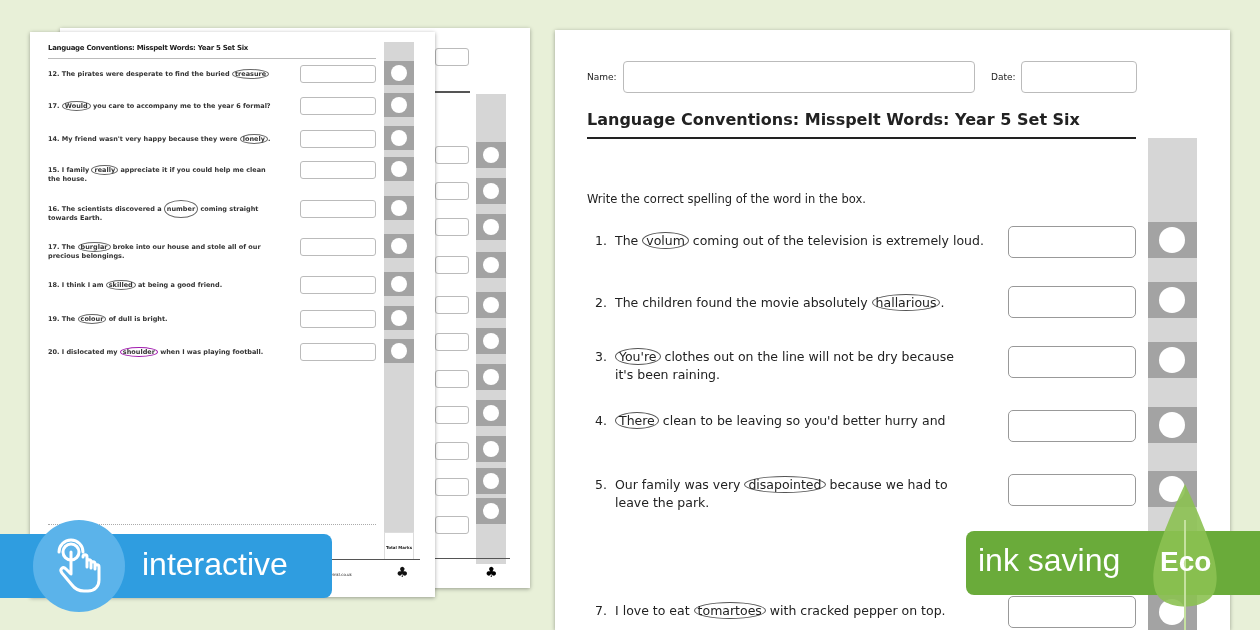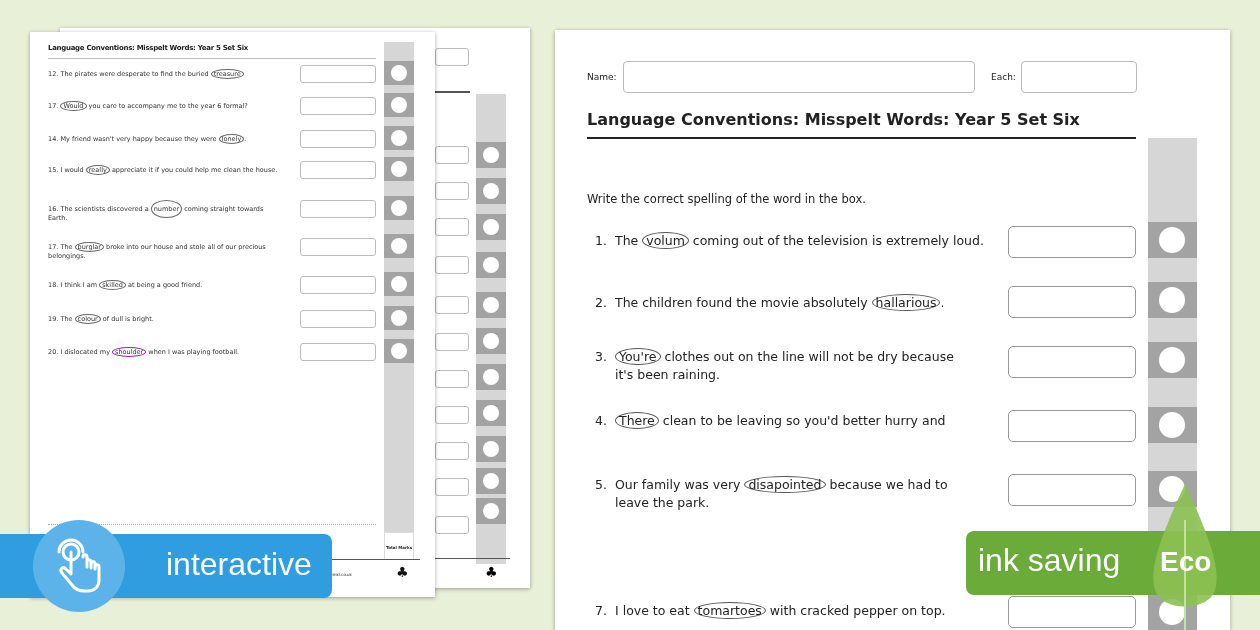--- a/index.html
+++ b/index.html
@@ -18,21 +18,21 @@
   #sheet-mid .mid-rule { position: absolute; left: 370px; top: 63px; width: 40px; height: 2px; background: #555; }
   #sheet-mid .mid-footer { position: absolute; left: 370px; top: 530px; width: 80px; height: 1px; background: #555; }
   #sheet-mid .mid-logo { position: absolute; left: 425px; top: 536px; font-size: 14px; }
 
   
   #sheet-left { left: 30px; top: 32px; width: 405px; height: 565px; }
   #sheet-left .lhdr { position: absolute; left: 18px; top: 12px; font-size: 7px; font-weight: bold; color: #222; letter-spacing: -0.3px; }
   #sheet-left .lrule { position: absolute; left: 18px; top: 26px; width: 328px; height: 1px; background: #bbb; }
   #sheet-left .lcol { position: absolute; left: 354px; top: 10px; width: 30px; height: 490px; background: #d6d6d6; }
   #sheet-left .lrow { position: absolute; left: 18px; width: 366px; }
-  #sheet-left .lrow .ltext { position: absolute; left: 0; top: 0; width: 230px; font-size: 6.5px; line-height: 9px; font-weight: normal; color: #333; }
+  #sheet-left .lrow .ltext { position: absolute; left: 0; top: 0; width: 230px; font-size: 6.5px; line-height: 9px; font-weight: bold; color: #333; }
   #sheet-left .lrow .lbox { position: absolute; left: 252px; top: -5px; width: 76px; height: 18px; border: 1px solid #bbb; border-radius: 3px; }
   #sheet-left .lrow .lmark { position: absolute; left: 336px; top: -9px; width: 30px; height: 24px; background: #a3a3a3; }
   #sheet-left .lrow .lmark .dot { position: absolute; left: 7px; top: 4px; width: 16px; height: 16px; border-radius: 50%; background: #fff; }
   #sheet-left .ldots { position: absolute; left: 18px; top: 492px; width: 328px; border-top: 1px dotted #aaa; }
   #sheet-left .lwhite { position: absolute; left: 354px; top: 500px; width: 30px; height: 28px; background: #fff; border: 1px solid #ddd; }
   #sheet-left .lmini { position: absolute; left: 356px; top: 513px; font-size: 4px; color: #222; font-weight: bold; }
   #sheet-left .lfoot { position: absolute; left: 290px; top: 527px; width: 100px; height: 1px; background: #555; }
   #sheet-left .lfoottxt { position: absolute; left: 298px; top: 540px; font-size: 4px; color: #222; }
   #sheet-left .llogo { position: absolute; left: 366px; top: 532px; font-size: 14px; color: #111; }
 
@@ -48,21 +48,21 @@
   .q .num { display: inline-block; width: 20px; }
   .q .cont { padding-left: 20px; display: block; }
   .q .err { border: 1px solid #555; border-radius: 50%; padding: 0 3px; }
   .ans-box { position: absolute; left: 453px; width: 128px; height: 32px; border: 1.5px solid #999; border-radius: 5px; background: #fff; }
   .mark { position: absolute; left: 593px; width: 49px; height: 36px; background: #a3a3a3; }
   .mark .dot { position: absolute; left: 11px; top: 5px; width: 26px; height: 26px; border-radius: 50%; background: #fff; }
 
   
   #interactive-badge { position: absolute; left: 0; top: 534px; width: 332px; height: 64px; background: #2f9de0; border-radius: 0 8px 8px 0; }
   #interactive-circle { position: absolute; left: 33px; top: 520px; width: 92px; height: 92px; border-radius: 50%; background: #5bb3ea; display: flex; align-items: center; justify-content: center; }
-  #interactive-label { position: absolute; left: 142px; top: 546px; font-size: 32px; color: #fff; font-family: "Liberation Sans", sans-serif; margin-left: 24px; }
+  #interactive-label { position: absolute; left: 142px; top: 546px; font-size: 32px; color: #fff; font-family: "Liberation Sans", sans-serif; }
 
   #eco-badge { position: absolute; left: 966px; top: 531px; width: 294px; height: 64px; background: #6aab3a; border-radius: 8px 0 0 8px; }
   #eco-label { position: absolute; left: 978px; top: 542px; font-size: 32px; color: #fff; font-family: "Liberation Sans", sans-serif; }
   #eco-leaf { position: absolute; left: 1149px; top: 480px; width: 72px; height: 150px; }
   #eco-text { position: absolute; left: 1160px; top: 546px; font-size: 28px; font-weight: bold; color: #fff; font-family: "Liberation Sans", sans-serif; }
 </style>
 </head>
 <body>
 
 <div class="sheet" id="sheet-mid">
@@ -137,21 +137,21 @@
       </div>
   </div>
   <div class="lrow" style="top:103px">
     <div class="ltext"><span>14.</span> <span>My friend wasn't very happy because they were</span> <span style="border:1px solid #666;border-radius:50%;padding:0 2px">lonely</span><span>.</span></div>
     <div class="lbox"></div>
     <div class="lmark">
         <div class="dot"></div>
       </div>
   </div>
   <div class="lrow" style="top:134px">
-    <div class="ltext"><span>15.</span> <span>I would</span> <span style="border:1px solid #666;border-radius:50%;padding:0 2px">really</span><span> appreciate it if you could help me clean the house.</span></div>
+    <div class="ltext"><span>15.</span> <span>I family</span> <span style="border:1px solid #666;border-radius:50%;padding:0 2px">really</span><span> appreciate it if you could help me clean the house.</span></div>
     <div class="lbox"></div>
     <div class="lmark">
         <div class="dot"></div>
       </div>
   </div>
   <div class="lrow" style="top:173px">
     <div class="ltext"><span>16.</span> <span>The scientists discovered a</span> <span style="border:1px solid #666;border-radius:50%;padding:4px 2px">number</span><span> coming straight towards Earth.</span></div>
     <div class="lbox"></div>
     <div class="lmark">
         <div class="dot"></div>
@@ -190,21 +190,21 @@
   <div class="lwhite"></div>
   <div class="lmini">Total Marks</div>
   <div class="lfoot"></div>
   <div class="lfoottxt">twinkl.co.uk</div>
   <div class="llogo">♣</div>
 </div>
 
 <div class="sheet" id="sheet-right">
   <div class="field-label" style="left:32px; top:42px">Name:</div>
   <div class="field-box" style="left:68px; top:31px; width:352px"></div>
-  <div class="field-label" style="left:436px; top:42px">Each:</div>
+  <div class="field-label" style="left:436px; top:42px">Date:</div>
   <div class="field-box" style="left:466px; top:31px; width:116px"></div>
 
   <div id="title">Language Conventions: Misspelt Words: Year 5 Set Six</div>
   <div id="title-rule"></div>
 
   <div class="instr" style="top:162px">Write the correct spelling of the word in the box.</div>
 
   <div id="rcol"></div>
 
   <div class="q" style="top:202px">

